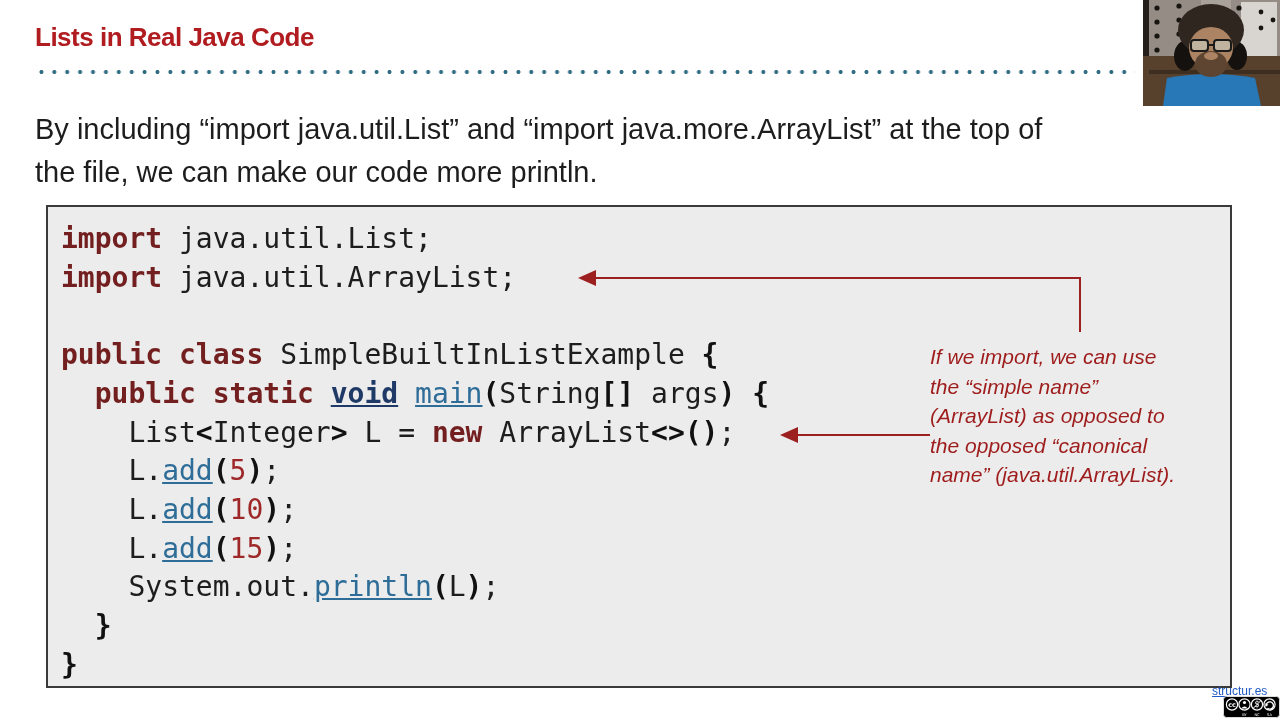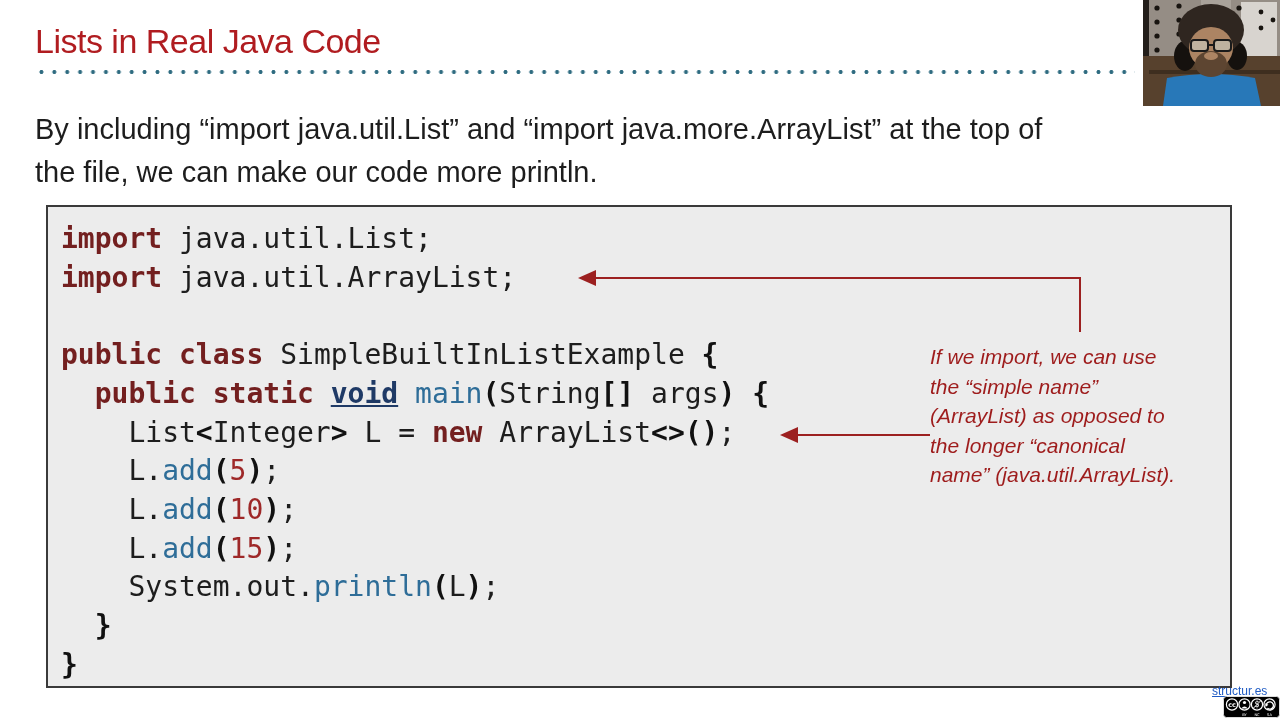--- a/index.html
+++ b/index.html
@@ -5,39 +5,39 @@
   :root{
     --title-red:#b01c20; --dot-teal:#2e6b80; --text-dark:#1d1d1d;
     --code-bg:#ececec; --code-border:#3a3a3a; --kw-maroon:#731f1f;
     --void-navy:#1f3a66; --method-blue:#2e6d98; --number-red:#9e2828;
     --annotation-red:#9e1c1c; --arrow-red:#9c2020; --link-blue:#1f5bc4;
   }
   *{margin:0;padding:0;box-sizing:border-box;}
   body{background:#888;font-family:"Liberation Sans",sans-serif;}
   .slide{position:relative;width:1280px;height:720px;background:#fff;overflow:hidden;}
 
-  .title{position:absolute;left:35px;top:22px;font-size:34px;font-weight:normal;
+  .title{position:absolute;left:35px;top:22px;font-size:26px;font-weight:bold;
     color:var(--title-red);letter-spacing:-0.5px;}
   .dots{position:absolute;left:35px;top:69px;width:1100px;height:6px;
     background-image:radial-gradient(circle,var(--dot-teal) 1.7px,transparent 2.3px);
     background-size:12.9px 6px;background-repeat:repeat-x;}
 
   .webcam{position:absolute;right:0;top:0;width:137px;height:106px;display:block;}
 
   .body-text{position:absolute;left:35px;top:108px;font-size:29px;line-height:43px;
     color:var(--text-dark);white-space:nowrap;}
 
   .codebox{position:absolute;left:46px;top:205px;width:1186px;height:483px;
     background:var(--code-bg);border:2px solid var(--code-border);
     padding:13px 0 0 13px;}
   .code{font-family:"DejaVu Sans Mono",monospace;font-size:28px;line-height:38.7px;
     color:var(--text-dark);white-space:pre;}
   .code .k{color:var(--kw-maroon);font-weight:bold;}
   .code .v{color:var(--void-navy);font-weight:bold;text-decoration:underline;}
-  .code .m{color:var(--method-blue);}
+  .code .m{color:var(--method-blue);text-decoration:underline;}
   .code .n{color:var(--number-red);}
   .code .b{color:#111;font-weight:bold;}
   .code .p{color:var(--text-dark);}
 
   .annotation{position:absolute;left:930px;top:342px;width:300px;
     font-size:21px;line-height:29.6px;color:var(--annotation-red);font-style:italic;}
 
   .arrows{position:absolute;left:0;top:0;width:1280px;height:720px;pointer-events:none;}
 
   .footer-link{position:absolute;left:1212px;top:684px;font-size:12px;
@@ -94,21 +94,21 @@
   </div>
 
   <div class="codebox">
     <div class="code" id="code-root"><div class="code-line"><span class="k">import</span><span class="p"> java.util.List;</span></div><div class="code-line"><span class="k">import</span><span class="p"> java.util.ArrayList;</span></div><div class="code-line">&nbsp;</div><div class="code-line"><span class="k">public</span><span class="p"> </span><span class="k">class</span><span class="p"> SimpleBuiltInListExample </span><span class="b">{</span></div><div class="code-line"><span class="p">  </span><span class="k">public</span><span class="p"> </span><span class="k">static</span><span class="p"> </span><span class="v">void</span><span class="p"> </span><span class="m">main</span><span class="b">(</span><span class="p">String</span><span class="b">[]</span><span class="p"> args</span><span class="b">)</span><span class="p"> </span><span class="b">{</span></div><div class="code-line"><span class="p">    List</span><span class="b">&lt;</span><span class="p">Integer</span><span class="b">&gt;</span><span class="p"> L = </span><span class="k">new</span><span class="p"> ArrayList</span><span class="b">&lt;&gt;()</span><span class="p">;</span></div><div class="code-line"><span class="p">    L.</span><span class="m">add</span><span class="b">(</span><span class="n">5</span><span class="b">)</span><span class="p">;</span></div><div class="code-line"><span class="p">    L.</span><span class="m">add</span><span class="b">(</span><span class="n">10</span><span class="b">)</span><span class="p">;</span></div><div class="code-line"><span class="p">    L.</span><span class="m">add</span><span class="b">(</span><span class="n">15</span><span class="b">)</span><span class="p">;</span></div><div class="code-line"><span class="p">    System.out.</span><span class="m">println</span><span class="b">(</span><span class="p">L</span><span class="b">)</span><span class="p">;</span></div><div class="code-line"><span class="p">  </span><span class="b">}</span></div><div class="code-line"><span class="b">}</span></div></div>
   </div>
 
   <div class="annotation">
     <div>If we import, we can use</div>
     <div>the “simple name”</div>
     <div>(ArrayList) as opposed to</div>
-    <div>the longer “canonical</div>
+    <div>the opposed “canonical</div>
     <div>name” (java.util.ArrayList).</div>
   </div>
 
   <svg class="arrows" viewBox="0 0 1280 720">
     <g stroke="var(--arrow-red)" stroke-width="2" fill="none">
       <path d="M1080,332 L1080,278 L594,278"></path>
     </g>
     <polygon points="578,278 596,270 596,286" fill="var(--arrow-red)"></polygon>
     <g stroke="var(--arrow-red)" stroke-width="2" fill="none">
       <path d="M930,435 L796,435"></path>

